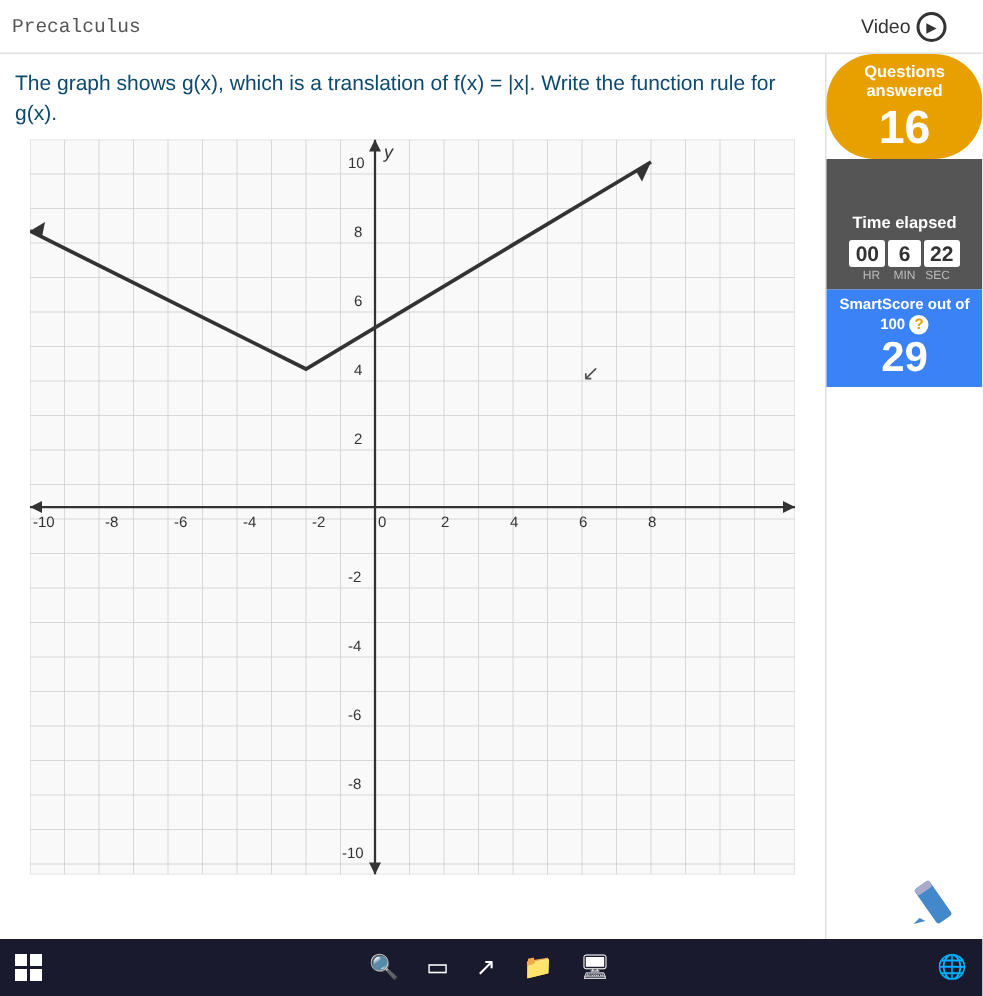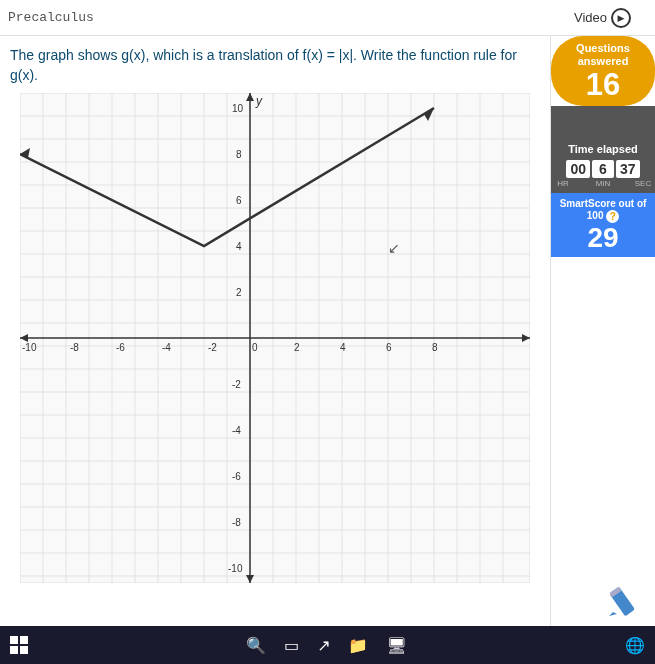--- a/index.html
+++ b/index.html
@@ -123,21 +123,21 @@
       text-align: center;
     }
     .time-row {
       display: flex;
       flex-direction: column;
       align-items: center;
     }
     .time-units-row {
       display: flex;
       justify-content: center;
-      gap: 18px;
+      gap: 0;
       margin-top: 1px;
     }
     .time-unit-label {
       font-size: 8px;
       color: #bbb;
       min-width: 22px;
       text-align: center;
     }
 
     
@@ -345,21 +345,21 @@
     <div class="time-elapsed-box">
       <div class="time-elapsed-label">Time elapsed</div>
       <div class="time-digits">
         <div class="time-row">
           <div class="time-digit-box">00</div>
         </div>
         <div class="time-row">
           <div class="time-digit-box">6</div>
         </div>
         <div class="time-row">
-          <div class="time-digit-box">37</div>
+          <div class="time-digit-box">22</div>
         </div>
       </div>
       <div class="time-units-row">
         <div class="time-unit-label">HR</div>
         <div class="time-unit-label">MIN</div>
         <div class="time-unit-label">SEC</div>
       </div>
     </div>
 
     <div class="smart-score-box">

